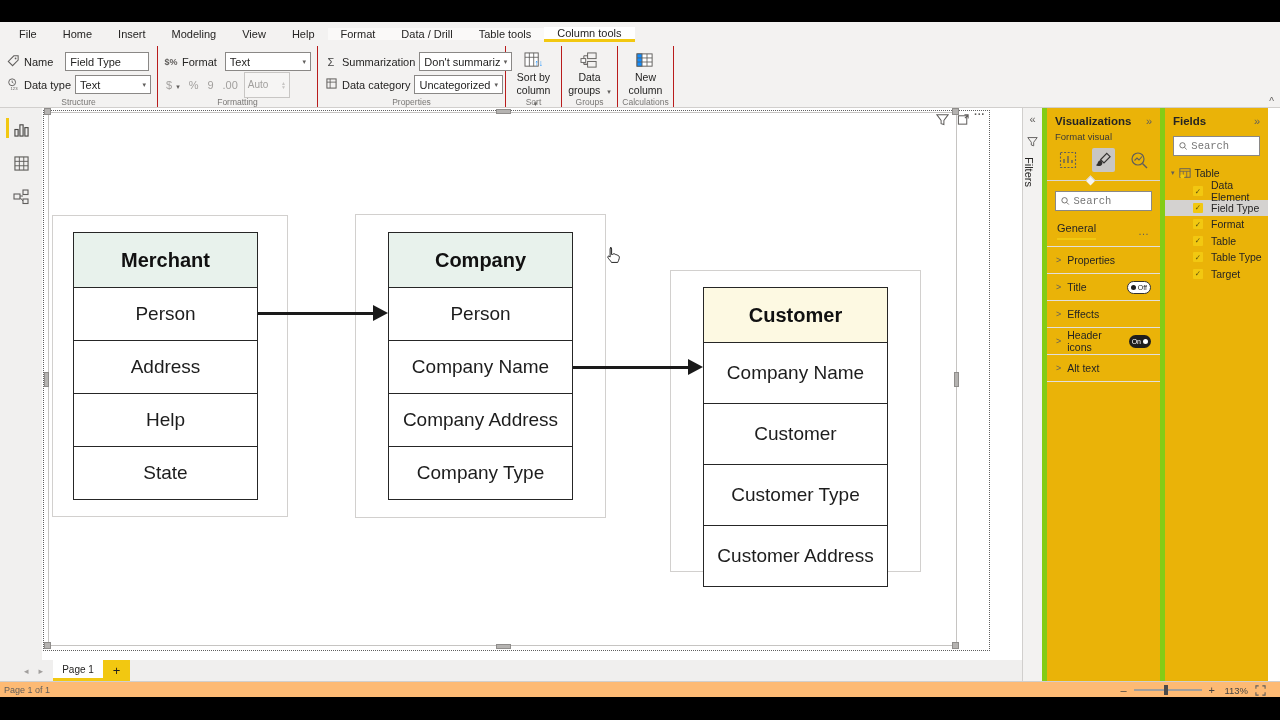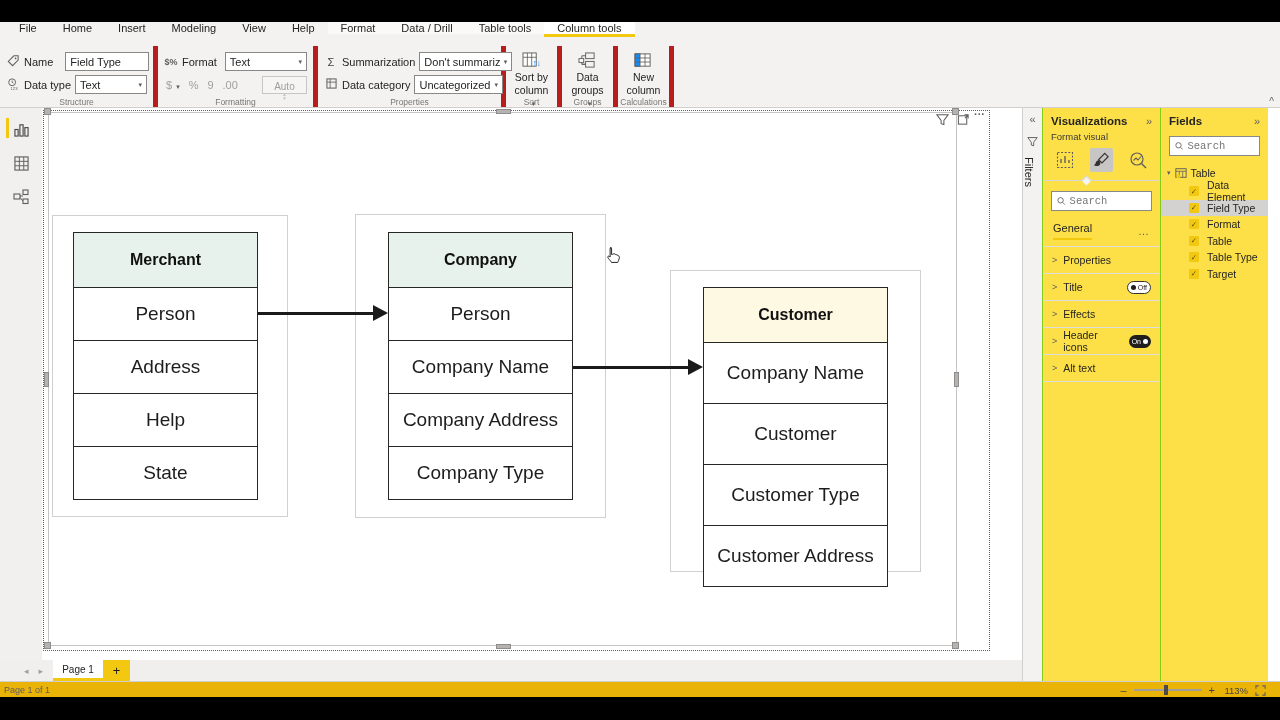--- a/index.html
+++ b/index.html
@@ -5,37 +5,37 @@
   * { margin:0; padding:0; box-sizing:border-box; }
   html,body { width:1280px; height:720px; overflow:hidden; }
   body { position:relative; font-family:"Liberation Sans","DejaVu Sans",sans-serif; background:#fff; color:#252423; }
   .abs { position:absolute; }
 
   
   .bar-top { left:0; top:0; width:1280px; height:22px; background:#000; }
   .bar-bottom { left:0; top:697px; width:1280px; height:23px; background:#000; }
 
   
-  .tabs-row { left:0; top:22px; width:1280px; height:24px; background:#f3f2f1; display:flex; align-items:flex-start; padding-left:6px; font-size:11px; }
+  .tabs-row { left:0; top:22px; width:1280px; height:24px; background:#f3f2f1; display:flex; align-items:center; padding-left:6px; font-size:11px; }
   .tab { display:flex; align-items:center; padding:0 13px; cursor:default; color:#252423; }
   .tab.contextual { background:#faf9f8; }
   .tab.active { background:#fff; border-bottom:3px solid #f2c811; }
 
   
   .ribbon { left:0; top:46px; width:1280px; height:62px; background:#f3f2f1; border-bottom:1px solid #d1cfcd; display:flex; }
-  .rgroup { position:relative; border-right:5px solid #b91c1c; padding:5px 6px 12px 6px; }
+  .rgroup { position:relative; border-right:1px solid #b91c1c; padding:5px 6px 12px 6px; }
   .rgroup-label { position:absolute; bottom:0; left:0; width:100%; text-align:center; font-size:8.5px; color:#797775; }
   .rrow { display:flex; align-items:center; height:21px; margin-bottom:2px; font-size:11px; gap:4px; }
   .rlabel { color:#252423; white-space:nowrap; }
   .rinput, .rselect { height:19px; border:1px solid #8a8886; background:#fff; font-size:11px; font-family:inherit; padding:0 4px; color:#252423; }
   .rselect { display:flex; align-items:center; justify-content:space-between; }
   .dd-arrow { font-size:7px; color:#605e5c; margin-left:4px; }
   .ric { width:14px; text-align:center; color:#444; font-size:11px; flex:0 0 auto; }
   .fmt-icons { color:#a19f9d; font-size:11px; display:flex; gap:9px; align-items:center; padding-left:2px; }
-  .auto-box { width:46px; height:18px; border:1px solid #c8c6c4; background:#f6f5f4; color:#a19f9d; font-size:10px; display:flex; align-items:center; justify-content:space-between; padding:4px 3px; margin-left:20px;flex-direction:column; }
+  .auto-box { width:46px; height:18px; border:1px solid #c8c6c4; background:#f6f5f4; color:#a19f9d; font-size:10px; display:flex; align-items:center; justify-content:space-between; padding:12px 3px; margin-left:2px; }
   .spin { display:flex; flex-direction:column; font-size:5px; line-height:4px; color:#c8c6c4; }
   .bigbtn { width:100%; display:flex; flex-direction:column; align-items:center; font-size:10.5px; line-height:1.2; color:#252423; padding-top:1px; text-align:center; }
   .bigbtn svg { margin-bottom:2px; }
   .bigbtn.disabled { color:#a19f9d; }
   .rgroup.narrow { width:56px; }
   .rgroup.wide-b { width:66px; }
   .collapse-ribbon { right:6px; top:96px; font-size:10px; color:#605e5c; }
 
   
   .view-rail { left:0; top:108px; width:42px; height:552px; background:#f1f0ef; }
@@ -47,34 +47,34 @@
   .page-outline { left:43px; top:110px; width:947px; height:541px; border:1px dotted #5f5f5f; }
   .sel-frame { left:48px; top:112px; width:909px; height:534px; border:1px solid #c6c4c2; }
   .handle { background:#b5b3b1; border:1px solid #8f8d8b; }
 
   
   .vh-icon { color:#605e5c; }
 
   
   .entity-box { background:#fff; border:1px solid #d2d0ce; }
   .etable { border:1.5px solid #262626; background:#fff; display:flex; flex-direction:column; }
-  .ehdr { height:55px; display:flex; align-items:center; justify-content:center; font-weight:bold; font-size:16px; color:#111; border-bottom:1.5px solid #262626; }
+  .ehdr { height:55px; display:flex; align-items:center; justify-content:center; font-weight:bold; font-size:20px; color:#111; border-bottom:1.5px solid #262626; }
   .erow { flex:1; display:flex; align-items:center; justify-content:center; font-size:19px; color:#1d1d1d; border-bottom:1.5px solid #262626; background:#fff; }
   .erow:last-child { border-bottom:none; }
   .hdr-green { background:#e8f2ec; }
   .hdr-yellow { background:#fdf9e2; }
   .arrow-line { height:2.5px; background:#1a1a1a; }
   .arrow-head { width:0; height:0; border-left:15px solid #1a1a1a; border-top:8px solid transparent; border-bottom:8px solid transparent; }
 
   
   .filters-strip { left:1022px; top:108px; width:20px; height:573px; background:#f3f2f1; border-left:1px solid #d1cfcd; text-align:center; }
   .filters-label { writing-mode:vertical-rl; font-size:11px; color:#252423; margin-top:6px; }
 
   
-  .panel { background:#fde047; border-left:1px solid #84cc16; }
+  .panel { background:#eab308; border-left:5px solid #84cc16; }
   .viz-panel { left:1042px; top:108px; width:118px; height:573px; }
   .fields-panel { left:1160px; top:108px; width:108px; height:573px; }
   .panel-head { display:flex; justify-content:space-between; align-items:center; padding:7px 8px 2px 8px; font-size:11.5px; font-weight:bold; color:#252423; }
   .panel-head .chev { font-weight:normal; font-size:11px; color:#605e5c; }
   .mode-label { font-size:9.5px; color:#3b3a39; padding:2px 8px 4px 8px; }
   .viz-icons { display:flex; align-items:center; gap:13px; padding:2px 10px 8px 10px; border-bottom:1px solid #d8d6d4; }
   .viz-ic-cell { width:24px; height:24px; display:flex; align-items:center; justify-content:center; border-radius:2px; }
   .viz-ic-cell.sel { background:#c8c6c4; }
   .caret-notch { width:7px; height:7px; background:#f6f5f4; border-left:1px solid #d8d6d4; border-top:1px solid #d8d6d4; transform:rotate(45deg); margin:-4px 0 0 40px; }
   .searchbox { margin:7px 8px; height:20px; background:#fff; border:1px solid #8a8886; display:flex; align-items:center; padding:0 5px; gap:4px; }
@@ -99,21 +99,21 @@
   .chk { width:10px; height:10px; background:#f2c811; border-radius:1px; font-size:7.5px; color:#5f5310; display:flex; align-items:center; justify-content:center; flex:0 0 auto; }
   .tree-chev { font-size:7px; color:#605e5c; }
 
   
   .page-bar { left:0; top:660px; width:1022px; height:21px; background:#f0efee; display:flex; align-items:stretch; }
   .pg-nav { display:flex; align-items:center; gap:10px; padding:0 10px 0 24px; color:#a19f9d; font-size:9px; }
   .pg-tab { width:50px; background:#fff; border-bottom:3px solid #f2c811; display:flex; align-items:center; justify-content:center; font-size:10px; color:#252423; }
   .pg-add { width:27px; background:#f2c811; display:flex; align-items:center; justify-content:center; font-size:13px; color:#1f1e1d; }
 
   
-  .status-bar { left:0; top:681px; width:1280px; height:16px; background:#eab308; border-top:1px solid #d1cfcd; font-size:9px; color:#605e5c; }
+  .status-bar { left:0; top:681px; width:1280px; height:16px; background:#fdba74; border-top:1px solid #d1cfcd; font-size:9px; color:#605e5c; }
   .sb-left { position:absolute; left:4px; top:3px; }
   .zoom-ctl { position:absolute; right:14px; top:1px; display:flex; align-items:center; gap:7px; height:14px; color:#444; }
   .zoom-track { position:relative; width:68px; height:2px; background:#a19f9d; }
   .zoom-thumb { position:absolute; left:30px; top:-4px; width:4px; height:10px; background:#4a4a4a; }
   .zoom-pct { font-size:9.5px; color:#444; width:26px; text-align:right; }
 </style>
 </head>
 <body>
 
 <div class="abs bar-top"></div>

